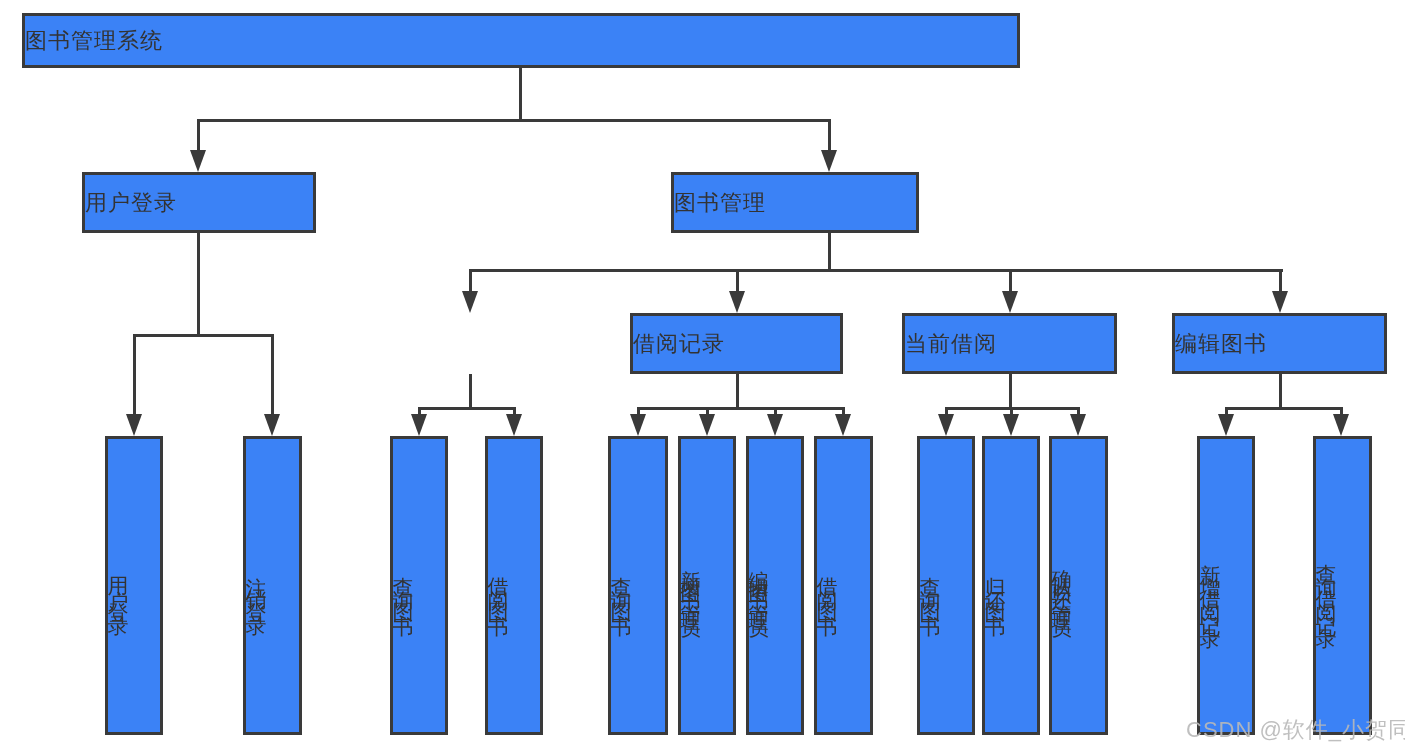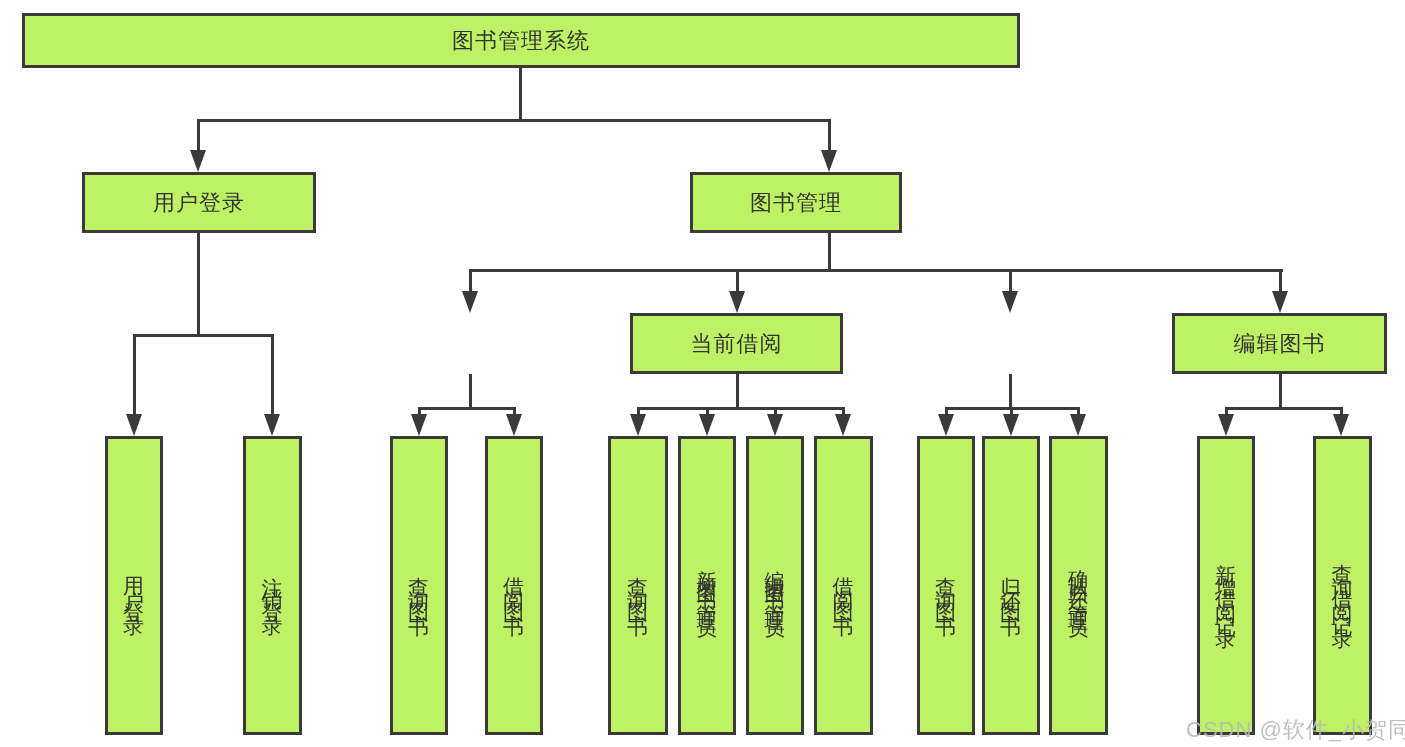--- a/index.html
+++ b/index.html
@@ -12,24 +12,24 @@
     position: relative;
     width: 1405px;
     height: 747px;
     background: #ffffff;
     overflow: hidden;
   }
   .box {
     position: absolute;
     box-sizing: border-box;
     border: 3px solid #3a3a3a;
-    background: #bef264;
+    background: #3b82f6;
     display: flex;
     align-items: center;
-    justify-content: center;
+    justify-content: flex-start;
     color: #333333;
     z-index: 2;
   }
   .box.h .lbl {
     font-size: 22px;
     letter-spacing: 1px;
     white-space: nowrap;
   }
   .box.v .lbl {
     writing-mode: vertical-rl;
@@ -129,25 +129,28 @@
       <div class="arrow" style="left: 1333px; top: 414px;"></div>
     </div>
 
   <div class="box h" style="left:22px; top:13px; width:998px; height:55px">
     <span class="lbl">图书管理系统</span>
   </div>
 
   <div class="box h" style="left:82px; top:172px; width:234px; height:61px">
     <span class="lbl">用户登录</span>
   </div>
-  <div class="box h" style="left:690px; top:172px; width:212px; height:61px">
+  <div class="box h" style="left:671px; top:172px; width:248px; height:61px">
     <span class="lbl">图书管理</span>
   </div>
 
   <div class="box h" style="left:630px; top:313px; width:213px; height:61px">
+    <span class="lbl">借阅记录</span>
+  </div>
+  <div class="box h" style="left:902px; top:313px; width:215px; height:61px">
     <span class="lbl">当前借阅</span>
   </div>
   <div class="box h" style="left:1172px; top:313px; width:215px; height:61px">
     <span class="lbl">编辑图书</span>
   </div>
 
   <div class="box v" style="left:105px; top:436px; width:58px; height:299px">
     <span class="lbl">用户登录</span>
   </div>
   <div class="box v" style="left:243px; top:436px; width:59px; height:299px">

